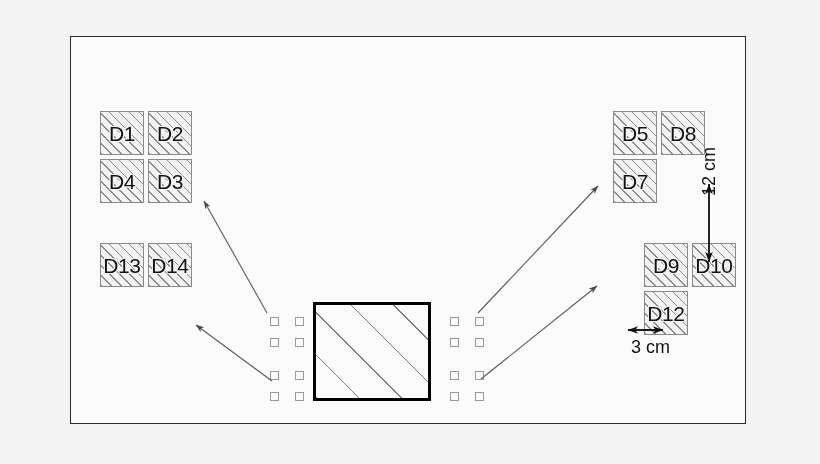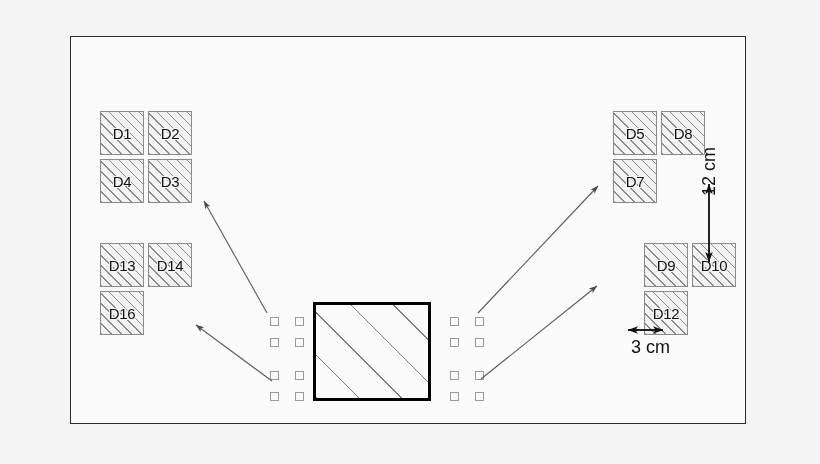--- a/index.html
+++ b/index.html
@@ -57,21 +57,21 @@
       rgba(255,255,255,0) 1px,
       rgba(255,255,255,0) 7px
     );
     display: flex;
     align-items: center;
     justify-content: center;
   }
 
   .tile-label {
     font-family: "Liberation Sans", sans-serif;
-    font-size: 15px;
+    font-size: 21px;
     font-weight: 400;
     color: #111111;
     letter-spacing: -0.4px;
     line-height: 1;
     text-shadow:
        1px 0 0 #f3f3f3, -1px 0 0 #f3f3f3,
        0 1px 0 #f3f3f3, 0 -1px 0 #f3f3f3,
        1px 1px 0 #f3f3f3, -1px -1px 0 #f3f3f3,
        1px -1px 0 #f3f3f3, -1px 1px 0 #f3f3f3;
   }
@@ -173,23 +173,20 @@
       <span class="tile-label">D3</span>
     </div>
   </div>
 
   <div class="tile-group" id="group-bottom-left">
     <div class="tile">
       <span class="tile-label">D13</span>
     </div>
     <div class="tile">
       <span class="tile-label">D14</span>
-    </div>
-    <div class="tile">
-      <span class="tile-label">D16</span>
     </div>
   </div>
 
   <div class="tile-group" id="group-top-right">
     <div class="tile">
       <span class="tile-label">D5</span>
     </div>
     <div class="tile">
       <span class="tile-label">D8</span>
     </div>

